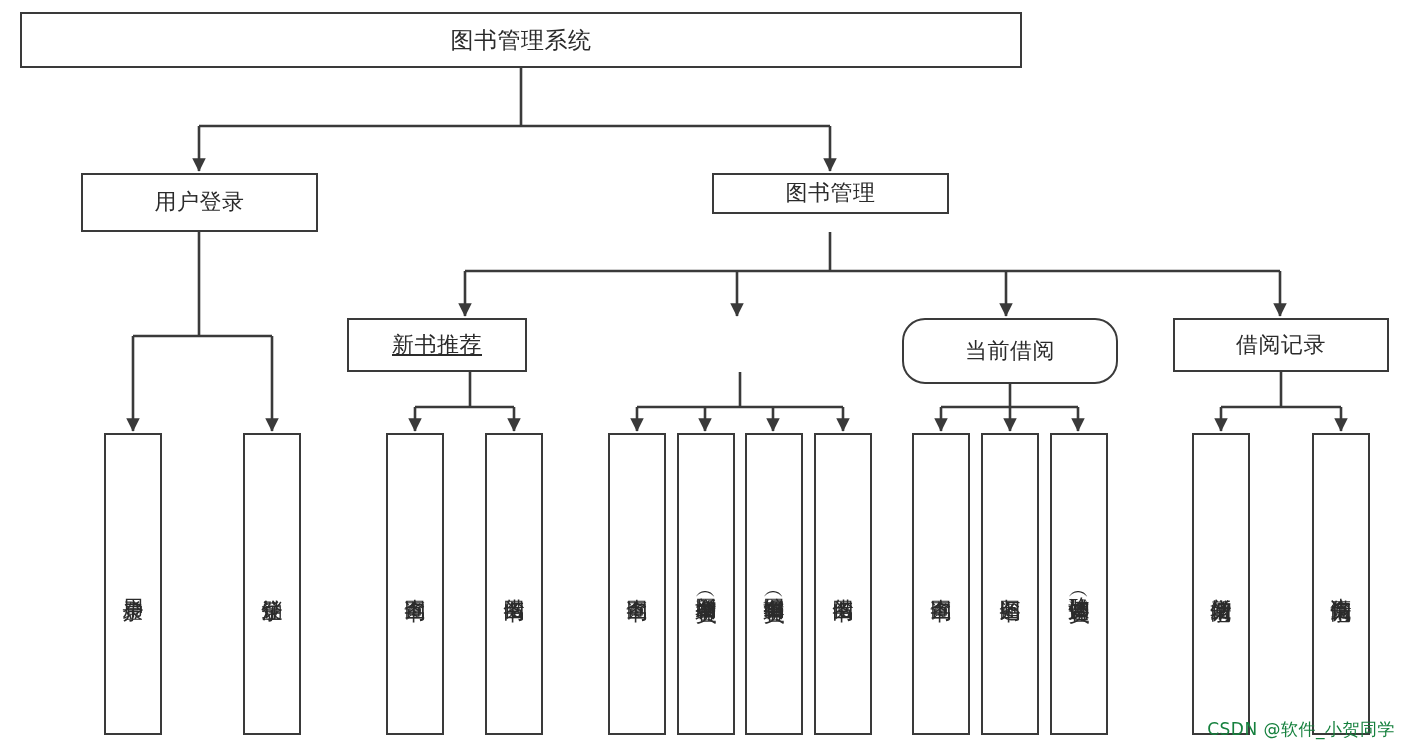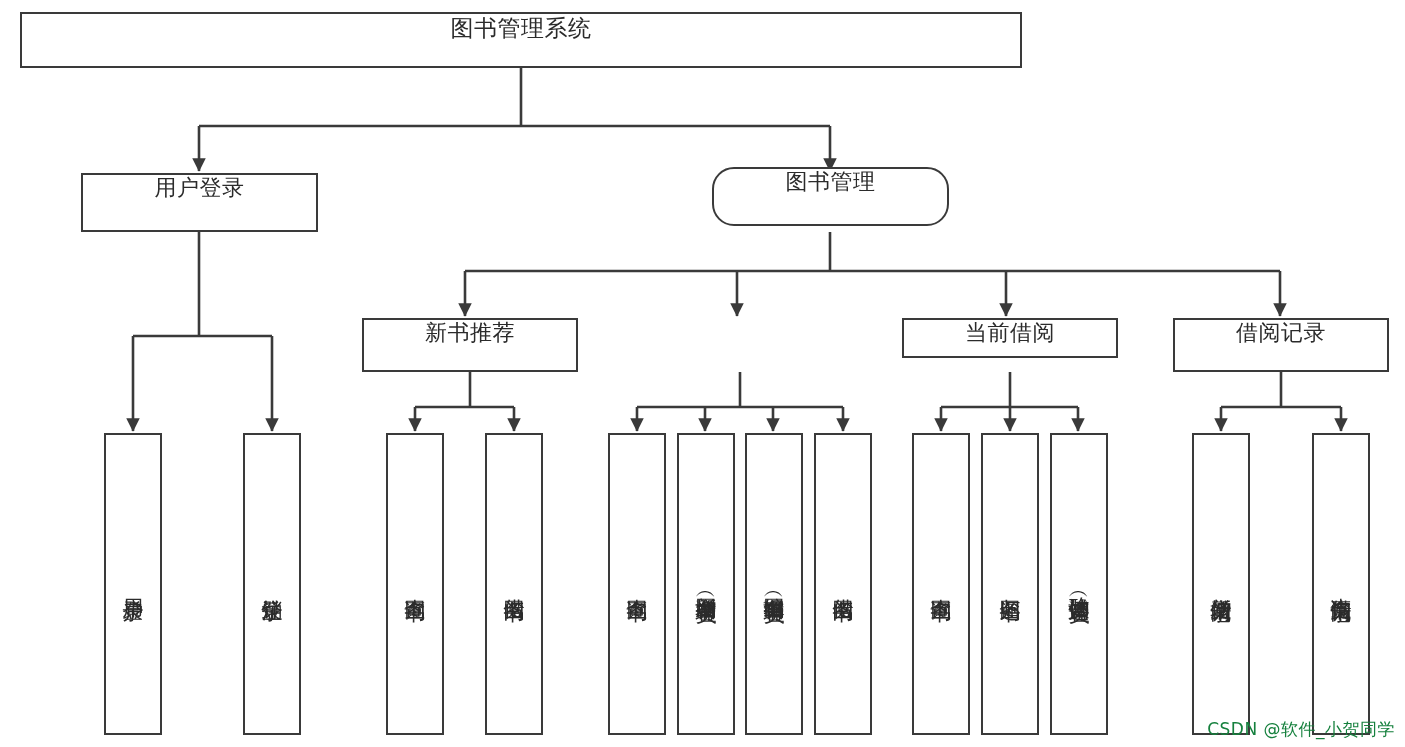--- a/index.html
+++ b/index.html
@@ -25,21 +25,21 @@
     width: 1405px;
     height: 747px;
     pointer-events: none;
   }
   .node {
     position: absolute;
     box-sizing: border-box;
     background: #ffffff;
     border: 2px solid #3a3a3a;
     display: flex;
-    align-items: flex-start;
+    align-items: center;
     justify-content: center;
     color: #2b2b2b;
   }
   .node .node-label {
     display: block;
     text-align: center;
     line-height: 1.22;
     color: #2b2b2b;
     white-space: nowrap;
   }
@@ -136,30 +136,30 @@
   </svg>
 
   <div class="node horiz root" style="left:20px; top:12px; width:1002px; height:56px;">
     <span class="node-label">图书管理系统</span>
   </div>
 
   <div class="node horiz" style="left:81px; top:173px; width:237px; height:59px;">
     <span class="node-label">用户登录</span>
   </div>
 
-  <div class="node horiz" style="left:712px; top:167px; width:237px; height:59px;border-radius:22px;">
+  <div class="node horiz" style="left:712px; top:173px; width:237px; height:41px;">
     <span class="node-label">图书管理</span>
   </div>
 
-  <div class="node horiz" style="left:362px; top:318px; width:216px; height:54px;">
+  <div class="node horiz" style="left:347px; top:318px; width:180px; height:54px;text-decoration:underline;">
     <span class="node-label">新书推荐</span>
   </div>
 
 
-  <div class="node horiz" style="left:902px; top:318px; width:216px; height:40px;">
+  <div class="node horiz" style="left:902px; top:318px; width:216px; height:66px;border-radius:23px;">
     <span class="node-label">当前借阅</span>
   </div>
 
   <div class="node horiz" style="left:1173px; top:318px; width:216px; height:54px;">
     <span class="node-label">借阅记录</span>
   </div>
 
   <div class="node vert" style="left:104px; top:433px; width:58px; height:302px;">
     <span class="node-label">用户登录</span>
   </div>

